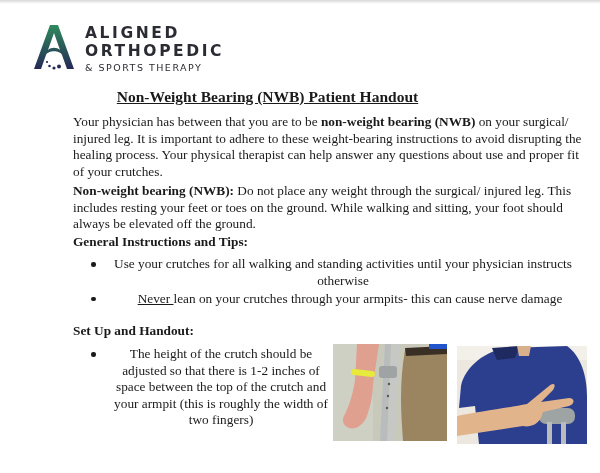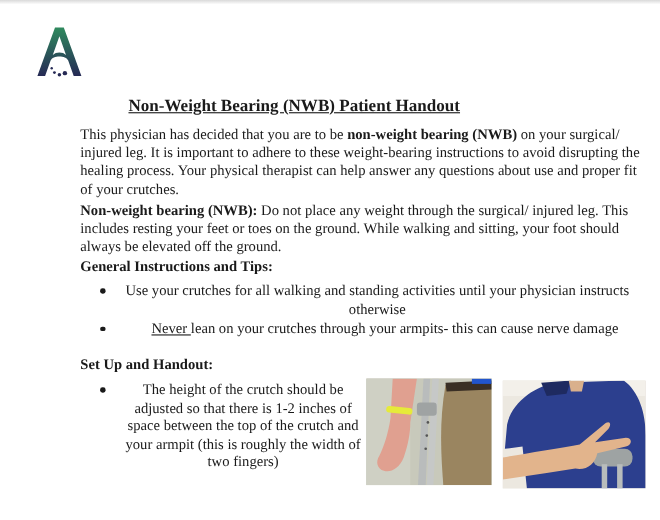--- a/index.html
+++ b/index.html
@@ -61,25 +61,30 @@
         <stop offset="0" stop-color="#2f8a5e"></stop>
         <stop offset="1" stop-color="#262a55"></stop>
       </linearGradient>
     </defs>
     <path d="M17 2 L25 2 L41 46 L34 46 L29 32 C27 27 15 27 13 32 L8 46 L1 46 Z M21 10 L15 27 C18 24 24 24 27 27 Z" fill="url(#lg)" fill-rule="evenodd"></path>
     <circle cx="14" cy="39" r="1.1" fill="#262a55"></circle>
     <circle cx="16.5" cy="43" r="1.3" fill="#262a55"></circle>
     <circle cx="21" cy="45" r="1.6" fill="#262a55"></circle>
     <circle cx="26" cy="43.5" r="2" fill="#262a55"></circle>
   </svg>
+  <div class="logo-text">
+    <div class="logo-line1">ALIGNED</div>
+    <div class="logo-line2">ORTHOPEDIC</div>
+    <div class="logo-line3">&amp; SPORTS THERAPY</div>
+  </div>
 </div>
 
 <div class="title">Non-Weight Bearing (NWB) Patient Handout</div>
 
-<div class="para p1"><span>This physician has decided that you are to be </span><b>non-weight bearing (NWB)</b><span> on your surgical/ injured leg. It is important to adhere to these weight-bearing instructions to avoid disrupting the healing process. Your physical therapist can help answer any questions about use and proper fit of your crutches.</span></div>
+<div class="para p1"><span>Your physician has between that you are to be </span><b>non-weight bearing (NWB)</b><span> on your surgical/ injured leg. It is important to adhere to these weight-bearing instructions to avoid disrupting the healing process. Your physical therapist can help answer any questions about use and proper fit of your crutches.</span></div>
 
 <div class="para p2"><b>Non-weight bearing (NWB):</b><span> Do not place any weight through the surgical/ injured leg. This includes resting your feet or toes on the ground. While walking and sitting, your foot should always be elevated off the ground.</span></div>
 
 <div class="heading h1">General Instructions and Tips:</div>
 
 <ul class="bullets b1">
   <li><span>Use your crutches for all walking and standing activities until your physician instructs otherwise</span></li>
   <li><span class="never">Never </span><span>lean on your crutches through your armpits- this can cause nerve damage</span></li>
 </ul>
 

